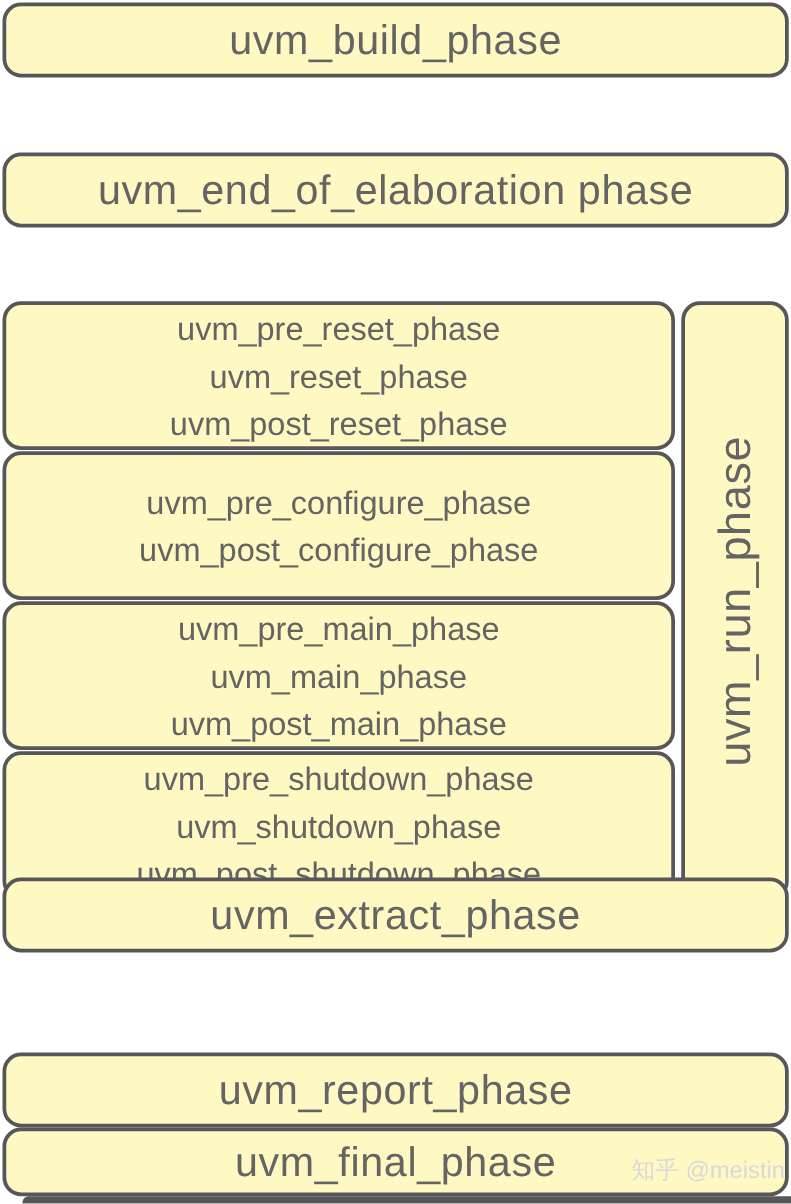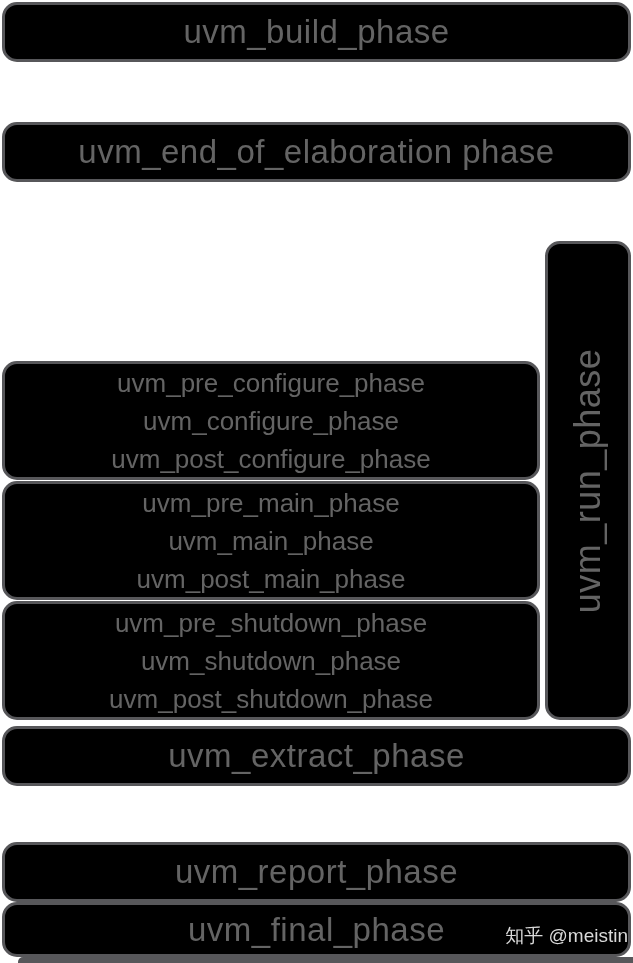--- a/index.html
+++ b/index.html
@@ -13,21 +13,21 @@
     height: 963px;
     background: #ffffff;
     font-family: "Liberation Sans", "DejaVu Sans", sans-serif;
     overflow: hidden;
   }
   .box {
     position: absolute;
     box-sizing: border-box;
     border: 3px solid #57575a;
     border-radius: 15px;
-    background: #000000;
+    background: #fef9c3;
     display: flex;
     align-items: center;
     justify-content: center;
     flex-direction: column;
   }
   .full {
     left: 2px;
     width: 629px;
     height: 60px;
   }
@@ -85,41 +85,45 @@
 
 <div id="diagram">
 
   <div class="box full" style="top:2px">
     <span class="big-label">uvm_build_phase</span>
   </div>
   <div class="box full" style="top:122px">
     <span class="big-label">uvm_end_of_elaboration phase</span>
   </div>
 
+  <div class="box group" style="top:241px">
+    <span class="group-line">uvm_pre_reset_phase</span>
+    <span class="group-line">uvm_reset_phase</span>
+    <span class="group-line">uvm_post_reset_phase</span>
+  </div>
   <div class="box group" style="top:361px">
     <span class="group-line">uvm_pre_configure_phase</span>
-    <span class="group-line">uvm_configure_phase</span>
     <span class="group-line">uvm_post_configure_phase</span>
   </div>
   <div class="box group" style="top:481px">
     <span class="group-line">uvm_pre_main_phase</span>
     <span class="group-line">uvm_main_phase</span>
     <span class="group-line">uvm_post_main_phase</span>
   </div>
   <div class="box group" style="top:601px">
     <span class="group-line">uvm_pre_shutdown_phase</span>
     <span class="group-line">uvm_shutdown_phase</span>
     <span class="group-line">uvm_post_shutdown_phase</span>
   </div>
 
   <div class="box" id="run-box">
     <span id="run-label">uvm_run_phase</span>
   </div>
 
-  <div class="box full" style="top:726px">
+  <div class="box full" style="top:702px">
     <span class="big-label">uvm_extract_phase</span>
   </div>
   <div class="box full" style="top:842px">
     <span class="big-label">uvm_report_phase</span>
   </div>
   <div class="box full" style="top:902px; height:55px">
     <span class="big-label">uvm_final_phase</span>
   </div>
 
   <div id="cutoff-bar"></div>

